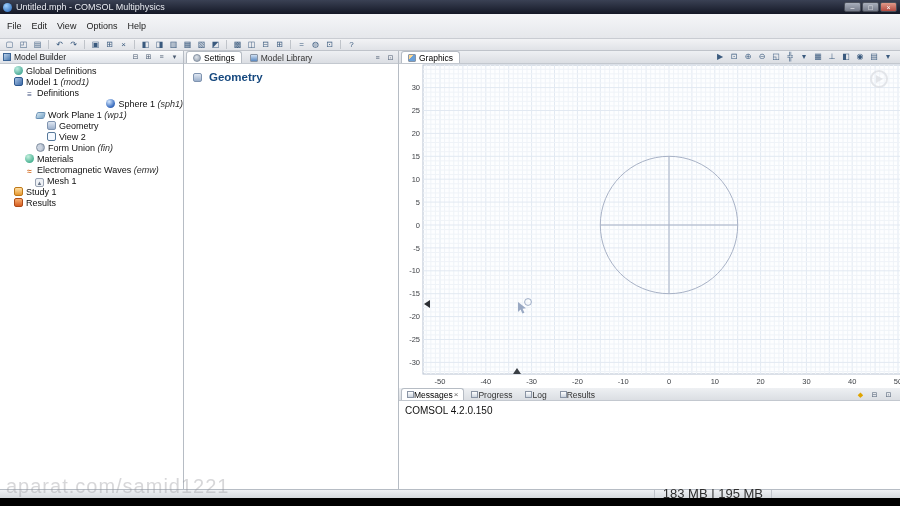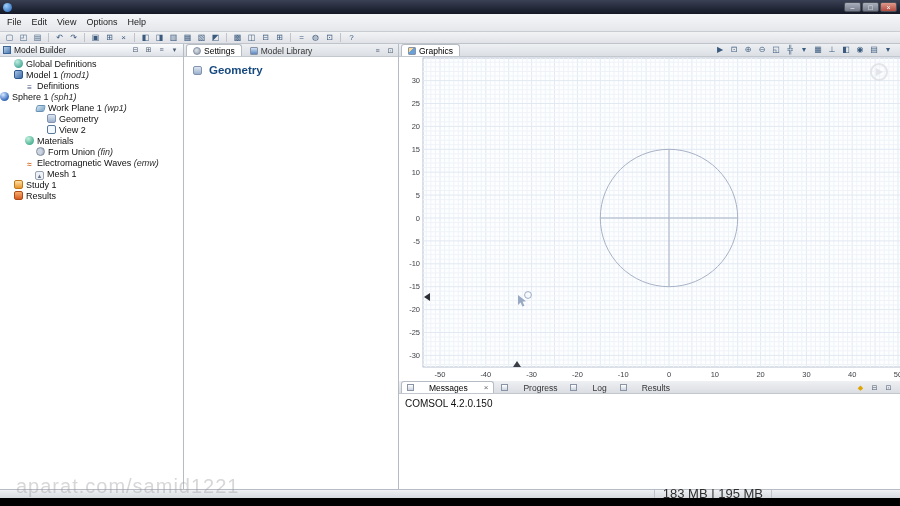--- a/index.html
+++ b/index.html
@@ -11,21 +11,21 @@
   
   .titlebar { height:14px; background:linear-gradient(#3a4154,#141826); display:flex; align-items:center; padding:0 3px; gap:4px; flex:0 0 auto; }
   .app-icon { width:9px; height:9px; border-radius:50%; background:radial-gradient(circle at 35% 30%, #9fd0ff, #1e5fb0); flex:0 0 auto; }
   .title { color:#e8eaf0; font-size:9px; line-height:14px; white-space:nowrap; }
   .win-btns { margin-left:auto; display:flex; gap:1px; }
   .win-btn { width:17px; height:10px; font-size:7px; line-height:9px; text-align:center; color:#fff;
              background:linear-gradient(#aab0bc,#747a88); border:1px solid #4a4f5a; border-radius:2px; }
   .win-btn.close { background:linear-gradient(#e09a8a,#b44a40); }
 
   
-  .menubar { height:18px; background:linear-gradient(#f5f6f8,#e5e7eb); border-bottom:1px solid #c9ccd2; display:flex; align-items:center; padding:0 2px; flex:0 0 auto; }
+  .menubar { height:25px; background:linear-gradient(#f5f6f8,#e5e7eb); border-bottom:1px solid #c9ccd2; display:flex; align-items:center; padding:0 2px; flex:0 0 auto; }
   .menu-item { font-size:9px; color:#1c1c1c; padding:0 5px; line-height:13px; }
   .toolbar { height:12px; background:linear-gradient(#f2f3f5,#e0e2e7); border-bottom:1px solid #bfc3ca; display:flex; align-items:center; padding:0 3px; gap:1px; flex:0 0 auto; }
   .tb-icon { width:13px; height:11px; font-size:8px; line-height:11px; text-align:center; color:#3a5a7e; }
   .tb-sep { width:1px; height:9px; background:#c0c4ca; margin:0 3px; }
 
   
   .main { flex:1 1 auto; display:flex; min-height:0; background:#d4d8de; }
   .left-panel { width:184px; flex:0 0 auto; background:#fff; border-right:1px solid #b6bcc4; display:flex; flex-direction:column; }
   .panel-header { height:13px; flex:0 0 auto; background:linear-gradient(#fbfcfd,#dee2e8); border-bottom:1px solid #c3c8cf; display:flex; align-items:center; padding:0 3px; gap:3px; }
   .ph-icon { width:8px; height:8px; background:linear-gradient(135deg,#b8d0ea,#4a7ab0); border:1px solid #3a6496; }
@@ -71,43 +71,44 @@
 
   .right-col { flex:1 1 auto; display:flex; flex-direction:column; min-width:0; }
   .graphics-panel { height:337px; flex:0 0 auto; background:#fff; border-bottom:1px solid #b6bcc4; display:flex; flex-direction:column; }
   .gfx-icons { margin-left:auto; display:flex; gap:2px; align-items:center; padding-right:4px; height:12px; }
   .gfx-icon { width:12px; height:10px; font-size:8px; line-height:10px; text-align:center; color:#3a5a7e; }
   .plot-wrap { flex:1 1 auto; position:relative; background:#fff; }
   .plot-wrap svg { display:block; }
   svg text { font-family:"Liberation Sans", sans-serif; }
 
   .messages-panel { flex:1 1 auto; background:#fff; display:flex; flex-direction:column; min-height:0; }
-  .btab { height:12px; display:flex; align-items:center; gap:15px; padding:0 5px; font-size:8.5px; color:#333;
+  .btab { height:12px; display:flex; align-items:center; gap:0; padding:0 5px; font-size:8.5px; color:#333;
           border:1px solid transparent; border-bottom:none; border-radius:3px 3px 0 0; white-space:nowrap; }
   .btab.active { background:#fff; border-color:#b6bcc4; color:#000; }
   .btab-ic { width:7px; height:7px; background:linear-gradient(#fff,#ccd4de); border:1px solid #8a94a4; }
   .btab-x { font-size:8px; color:#666; margin-left:1px; }
   .b-right { margin-left:auto; display:flex; gap:3px; align-items:center; padding-right:4px; }
   .b-right .ph-btn.alert { color:#dfa400; }
   .msg-content { flex:1 1 auto; font-size:10px; color:#101010; padding:4px 6px; }
 
   .statusbar { height:9px; flex:0 0 auto; background:linear-gradient(#eef0f3,#d6dade); border-top:1px solid #b6bcc4; display:flex; align-items:center; justify-content:flex-end; }
   .status-mem { font-size:13px; color:#2e2e2e; line-height:8px; padding:0 8px; margin-right:128px; border-left:1px solid #bfc3ca; border-right:1px solid #bfc3ca; white-space:nowrap; }
   .bottom-black { height:8px; flex:0 0 auto; background:#000; }
 
-  .watermark { position:absolute; left:16px; bottom:8px; font-size:20px; letter-spacing:1px;
+  .watermark { position:absolute; left:6px; bottom:8px; font-size:20px; letter-spacing:1px;
                color:rgba(150,150,155,0.38); z-index:20; pointer-events:none; }
 </style>
 </head>
 <body>
 
 <div class="window">
 
   <div class="titlebar">
     <span class="app-icon"></span>
+    <span class="title">Untitled.mph - COMSOL Multiphysics</span>
     <span class="win-btns">
       <span class="win-btn">–</span>
       <span class="win-btn">□</span>
       <span class="win-btn close">×</span>
     </span>
   </div>
 
   <div class="menubar">
       <span class="menu-item">File</span>
       <span class="menu-item">Edit</span>
@@ -157,26 +158,26 @@
             <span class="ph-btn">⊟</span>
             <span class="ph-btn">⊞</span>
             <span class="ph-btn">≡</span>
             <span class="ph-btn">▾</span>
           </span>
       </div>
       <div class="tree">
           <div class="tree-row" style="padding-left: 14px;"><span class="ti i-globe"></span><span class="tree-label">Global Definitions</span></div>
           <div class="tree-row" style="padding-left: 14px;"><span class="ti i-model"></span><span class="tree-label">Model 1</span><span class="tree-tag">&nbsp;(mod1)</span></div>
           <div class="tree-row" style="padding-left: 25px;"><span class="ti i-definitions"></span><span class="tree-label">Definitions</span></div>
-          <div class="tree-row" style=""><span class="ti i-sphere"></span><span class="tree-label">Sphere 1</span><span class="tree-tag">&nbsp;(sph1)</span></div>
+          <div class="tree-row" style="padding-left: 36px; text-align: right;"><span class="ti i-sphere"></span><span class="tree-label">Sphere 1</span><span class="tree-tag">&nbsp;(sph1)</span></div>
           <div class="tree-row" style="padding-left: 36px;"><span class="ti i-workplane"></span><span class="tree-label">Work Plane 1</span><span class="tree-tag">&nbsp;(wp1)</span></div>
           <div class="tree-row" style="padding-left: 47px;"><span class="ti i-geometry"></span><span class="tree-label">Geometry</span></div>
           <div class="tree-row" style="padding-left: 47px;"><span class="ti i-view"></span><span class="tree-label">View 2</span></div>
+          <div class="tree-row" style="padding-left: 36px;"><span class="ti i-formunion"></span><span class="tree-label">Form Union</span><span class="tree-tag">&nbsp;(fin)</span></div>
           <div class="tree-row" style="padding-left: 25px;"><span class="ti i-materials"></span><span class="tree-label">Materials</span></div>
-          <div class="tree-row" style="padding-left: 36px;"><span class="ti i-formunion"></span><span class="tree-label">Form Union</span><span class="tree-tag">&nbsp;(fin)</span></div>
           <div class="tree-row" style="padding-left: 25px;"><span class="ti i-emw"></span><span class="tree-label">Electromagnetic Waves</span><span class="tree-tag">&nbsp;(emw)</span></div>
           <div class="tree-row" style="padding-left: 35px;"><span class="ti i-mesh"></span><span class="tree-label">Mesh 1</span></div>
           <div class="tree-row" style="padding-left: 14px;"><span class="ti i-study"></span><span class="tree-label">Study 1</span></div>
           <div class="tree-row" style="padding-left: 14px;"><span class="ti i-results"></span><span class="tree-label">Results</span></div>
         </div>
     </div>
 
     <div class="mid-panel">
       <div class="tab-row">
         <span class="tab active">

